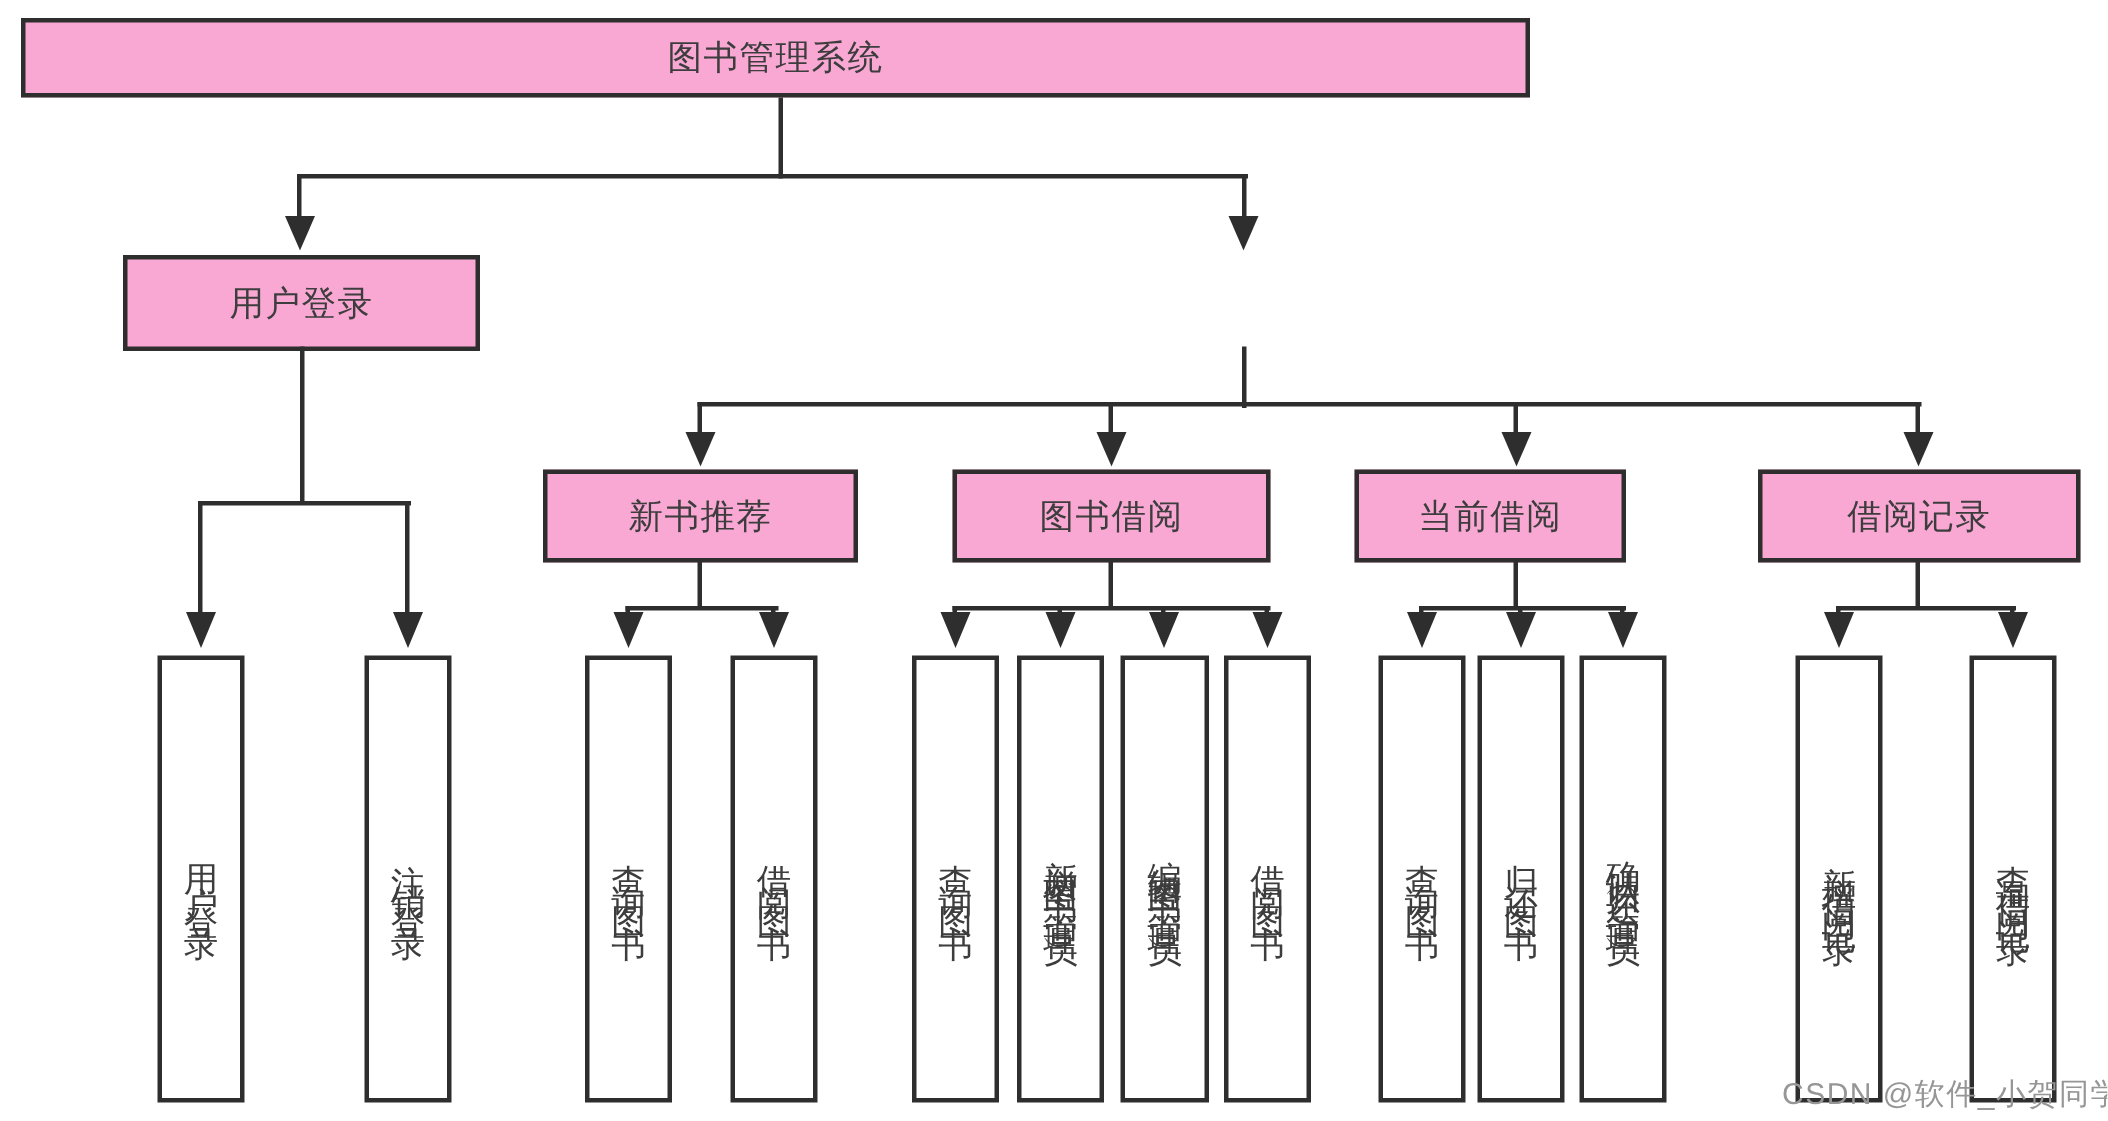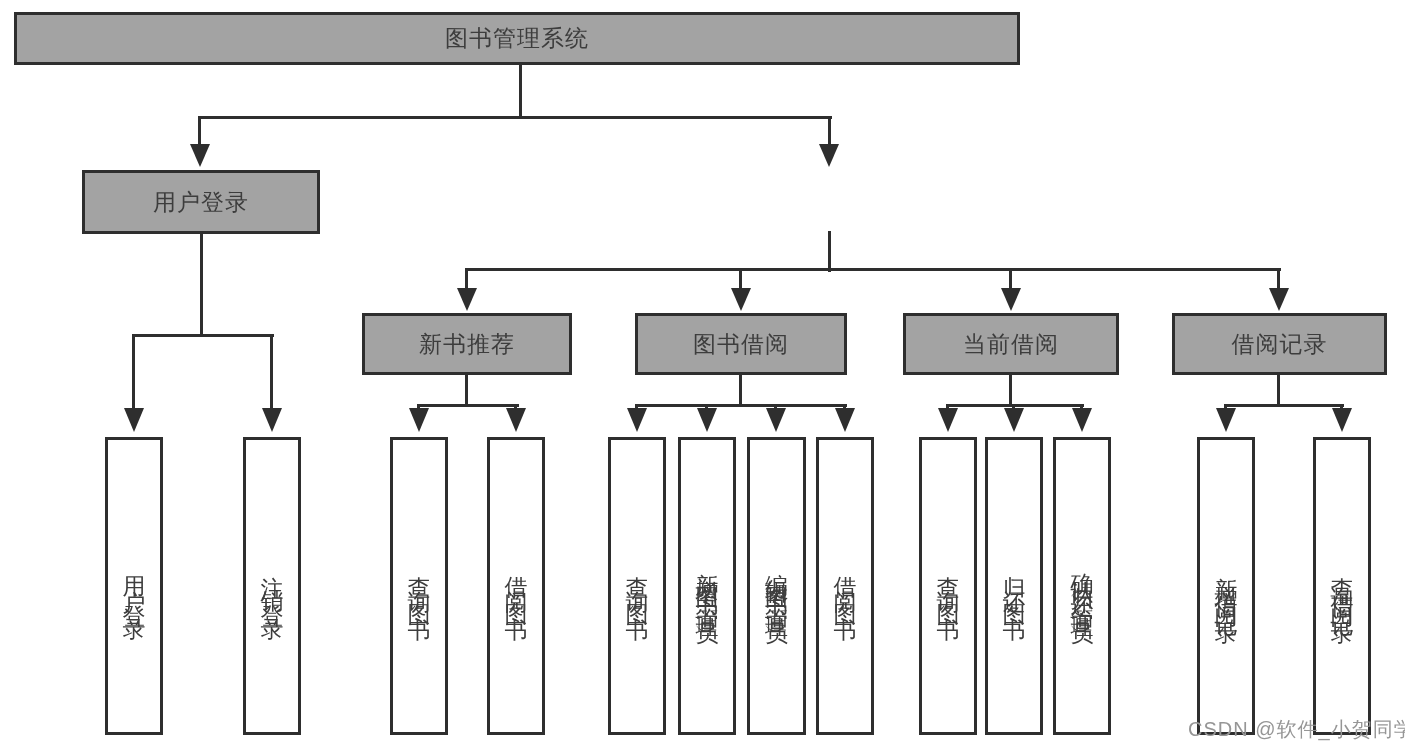--- a/index.html
+++ b/index.html
@@ -8,21 +8,21 @@
     position: relative;
     width: 1405px;
     height: 747px;
     background: #ffffff;
     font-family: "Liberation Sans", sans-serif;
     color: #3d3d3d;
     overflow: hidden;
   }
   .box {
     position: absolute;
-    background: #a3a3a3;
+    background: #f9a8d4;
     border: 3px solid #2e2e2e;
     display: flex;
     align-items: center;
     justify-content: center;
     font-size: 23px;
     letter-spacing: 1px;
     white-space: nowrap;
   }
   .leaf {
     position: absolute;
@@ -99,21 +99,21 @@
   <div class="ah mid" style="left:1001px; top:288px;"></div>
   <div class="vline" style="left:1277px; top:268px; height:26px;"></div>
   <div class="ah mid" style="left:1269px; top:288px;"></div>
 
   <div class="box" style="left:362px; top:313px; width:210px; height:62px;">
     <span>新书推荐</span>
   </div>
   <div class="box" style="left:635px; top:313px; width:212px; height:62px;">
     <span>图书借阅</span>
   </div>
-  <div class="box" style="left:903px; top:313px; width:216px; height:62px;">
+  <div class="box" style="left:903px; top:313px; width:181px; height:62px;">
     <span>当前借阅</span>
   </div>
   <div class="box" style="left:1172px; top:313px; width:215px; height:62px;">
     <span>借阅记录</span>
   </div>
 
   <div class="vline" style="left:465px; top:373px; height:33px;"></div>
   <div class="hline" style="left:417px; top:404px; width:102px;"></div>
   <div class="vline" style="left:417px; top:404px; height:8px;"></div>
   <div class="ah" style="left:409px; top:408px;"></div>

